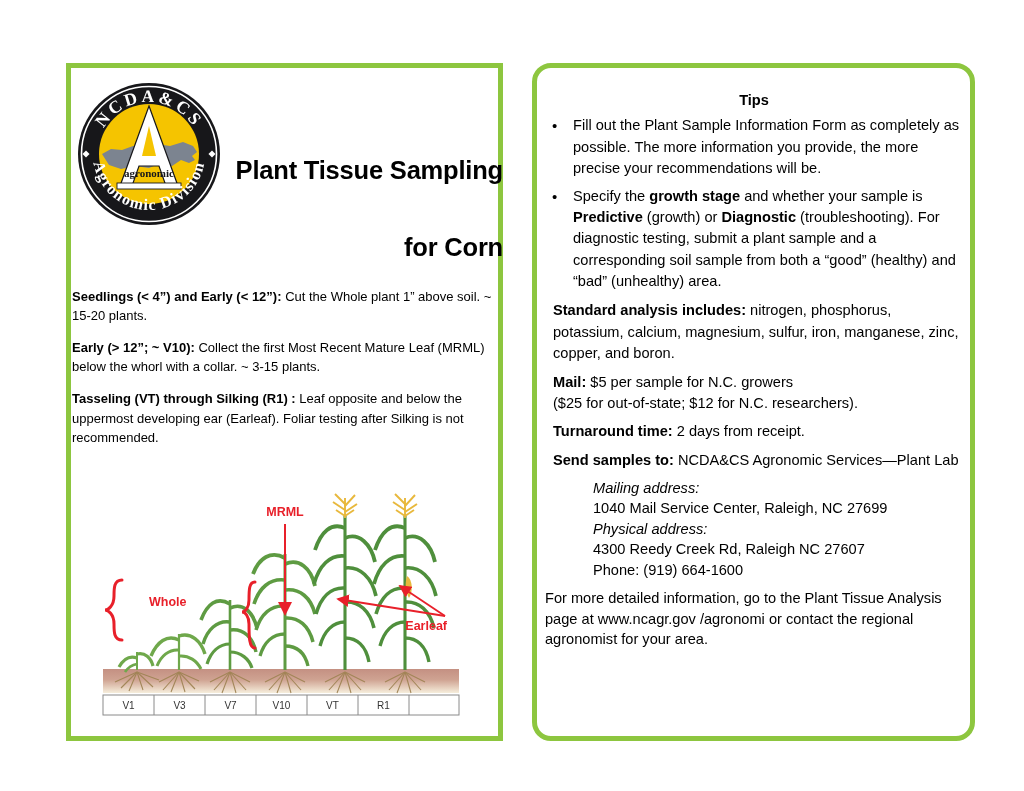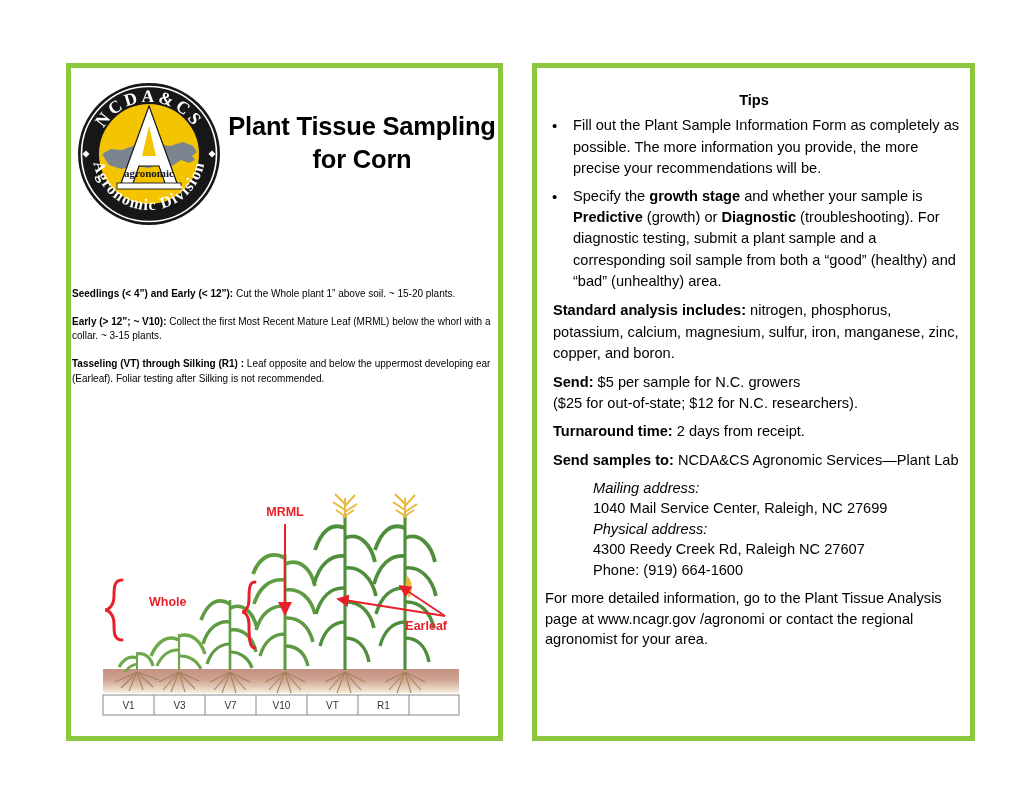--- a/index.html
+++ b/index.html
@@ -24,21 +24,21 @@
   }
 
   
   .panel {
     position: absolute;
     box-sizing: border-box;
     background: #ffffff;
     border: 5px solid #8DC63F;
   }
   #panel-left  { left: 66px;  top: 63px; width: 437px; height: 678px; }
-  #panel-right { left: 532px; top: 63px; width: 443px; height: 678px; }
+  #panel-right { left: 532px; top: 63px; width: 443px; height: 678px; border-radius: 19px; }
 
   .panel-inner {
     position: relative;
     width: 100%;
     height: 100%;
     box-sizing: border-box;
   }
 
   
   .seal {
@@ -53,40 +53,41 @@
   .title-block {
     position: absolute;
     left: 150px;
     top: 42px;
     width: 282px;
   }
   .doc-title {
     font-size: 25.5px;
     font-weight: bold;
     line-height: 1.28;
-    text-align: center;
+    text-align: right;
     letter-spacing: -0.2px;
+    margin-top: 44px;
   }
   .subtitle {
     position: absolute;
     left: 143px;
     top: 135px;
     width: 285px;
     font-size: 14.6px;
     font-weight: bold;
     line-height: 1.42;
   }
 
   
   .left-body {
     position: absolute;
     left: 1px;
     top: 219px;
     width: 425px;
-    font-size: 10px;
+    font-size: 13px;
     line-height: 1.47;
   }
   .left-body p {
     margin: 0 0 13px 0;
   }
   .left-body b { font-weight: bold; }
 
   
   .diagram {
     position: absolute;
@@ -395,21 +396,21 @@
 
         <ul>
           <li>Fill out the Plant Sample Information Form as completely as possible.  The more information you provide, the more precise your recommendations will be.</li>
           <li>
             <span>Specify the </span><b>growth stage</b><span> and whether your sample is </span><b>Predictive</b><span> (growth) or </span><b>Diagnostic</b><span> (troubleshooting). For diagnostic testing, submit a plant sample and a corresponding soil sample from both a “good” (healthy) and “bad” (unhealthy) area.</span>
           </li>
         </ul>
 
         <p><b>Standard analysis includes:</b><span>  nitrogen, phosphorus, potassium, calcium, magnesium, sulfur, iron, manganese, zinc, copper, and boron.</span></p>
 
-        <p><b>Send:</b><span>  $5 per sample for N.C. growers</span><br><span>($25 for out-of-state; $12 for N.C. researchers).</span></p>
+        <p><b>Mail:</b><span>  $5 per sample for N.C. growers</span><br><span>($25 for out-of-state; $12 for N.C. researchers).</span></p>
 
         <p><b>Turnaround time:</b><span> 2 days from receipt.</span></p>
 
         <p><b>Send samples to:</b><span> NCDA&amp;CS Agronomic Services—Plant Lab</span></p>
 
         <div class="address-block">
           <div class="addr-label">Mailing address:</div>
           <div>1040 Mail Service Center, Raleigh, NC 27699</div>
           <div class="addr-label">Physical address:</div>
           <div>4300 Reedy Creek Rd, Raleigh NC 27607</div>

